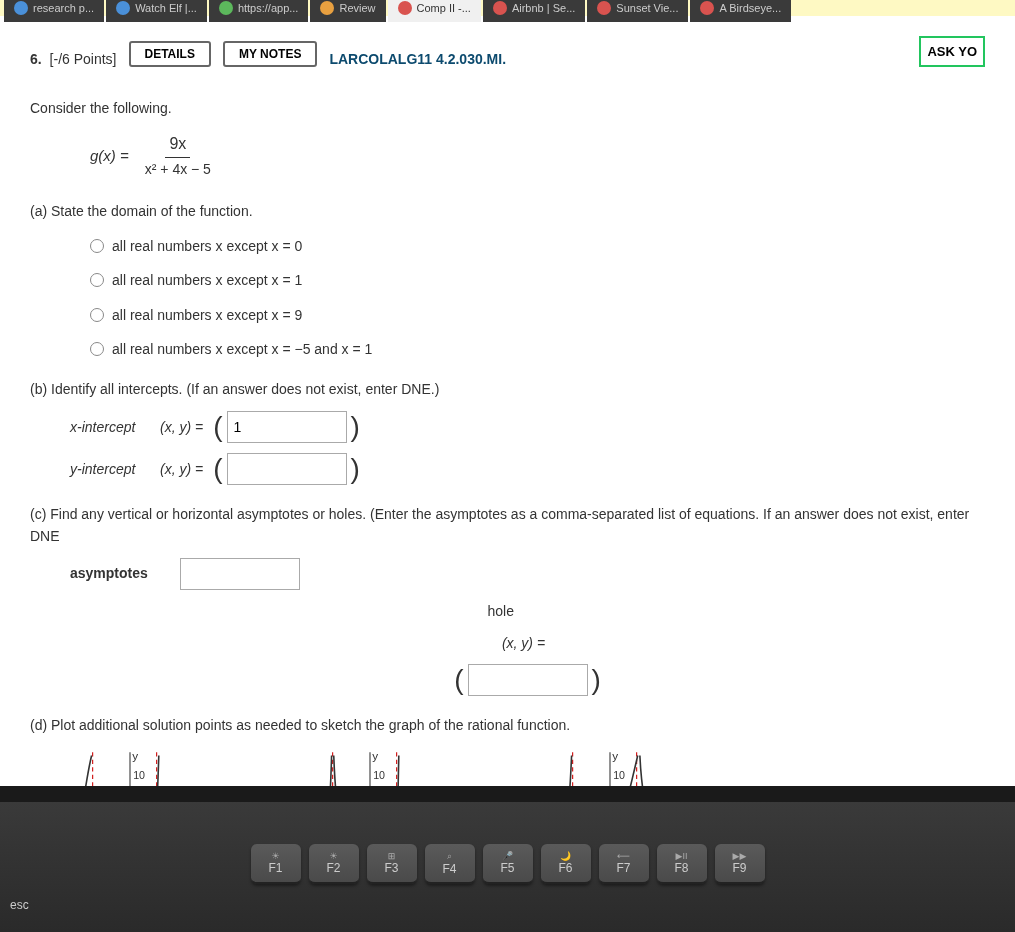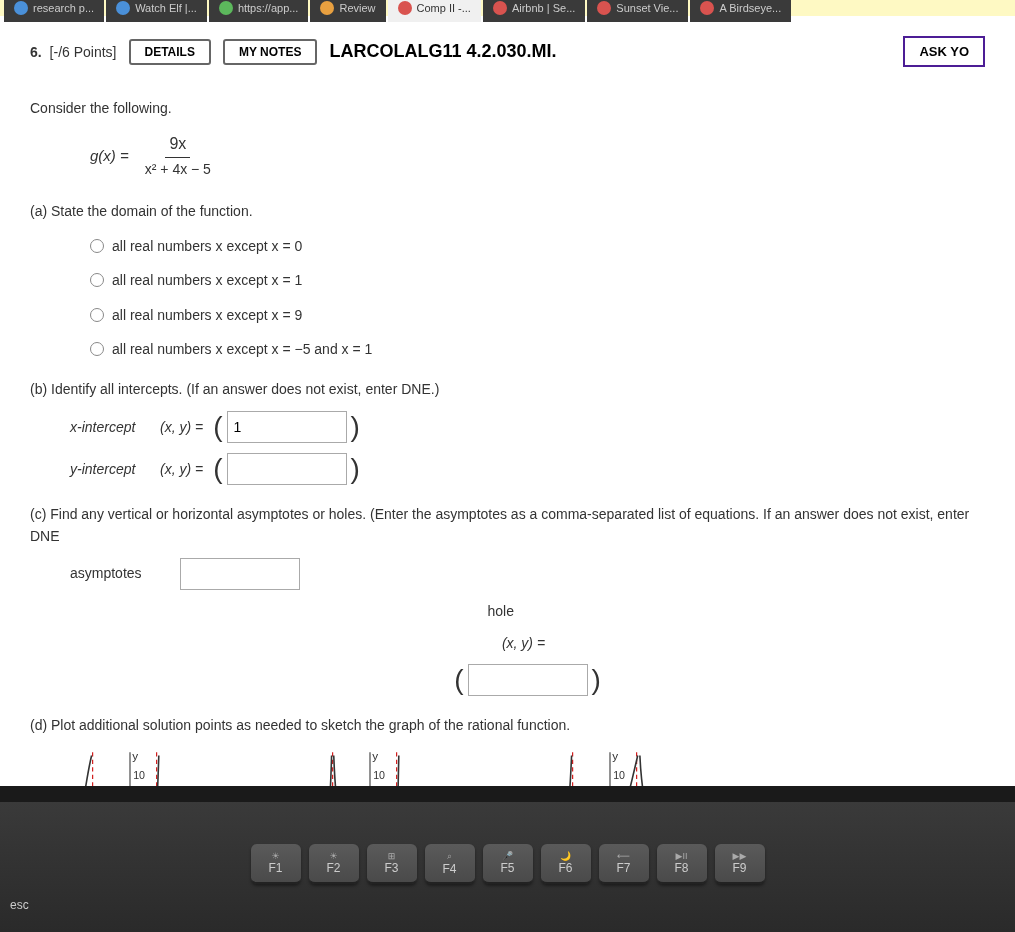--- a/index.html
+++ b/index.html
@@ -65,48 +65,48 @@
     
     .problem-container {
       background: white;
       padding: 20px 30px;
       min-height: 700px;
     }
 
     
     .problem-header {
       display: flex;
-      align-items: center;
+      align-items: flex-end;
       gap: 12px;
       margin-bottom: 20px;
       padding-bottom: 10px;
     }
     .problem-number {
       font-size: 14px;
       font-weight: bold;
       color: #333;
     }
     .btn-details, .btn-notes {
       padding: 4px 14px;
       border: 2px solid #666;
       background: white;
       font-size: 12px;
       font-weight: bold;
       cursor: pointer;
       border-radius: 3px;
     }
     .problem-code {
-      font-size: 18px;
+      font-size: 14px;
       font-weight: bold;
-      color: #000000;
+      color: #0c4a6e;
       flex: 1;
     }
     .btn-ask {
-      padding: 6px 14px;
-      border: 2px solid #4c1d95;
+      padding: 6px 6px;
+      border: 2px solid #22c55e;
       background: white;
       font-size: 13px;
       font-weight: bold;
       cursor: pointer;
       margin-left: auto;
     }
 
     
     .content {
       font-size: 14px;
@@ -209,20 +209,21 @@
     
     .asymptote-row {
       display: flex;
       align-items: center;
       gap: 10px;
       margin: 10px 0 10px 40px;
       font-size: 14px;
     }
     .asym-label {
       width: 100px;
+      font-weight: bold;
     }
     .asym-input {
       width: 120px;
       height: 32px;
       border: 1px solid #aaa;
       padding: 0 6px;
       font-size: 14px;
     }
     .hole-row {
       display: flex;

